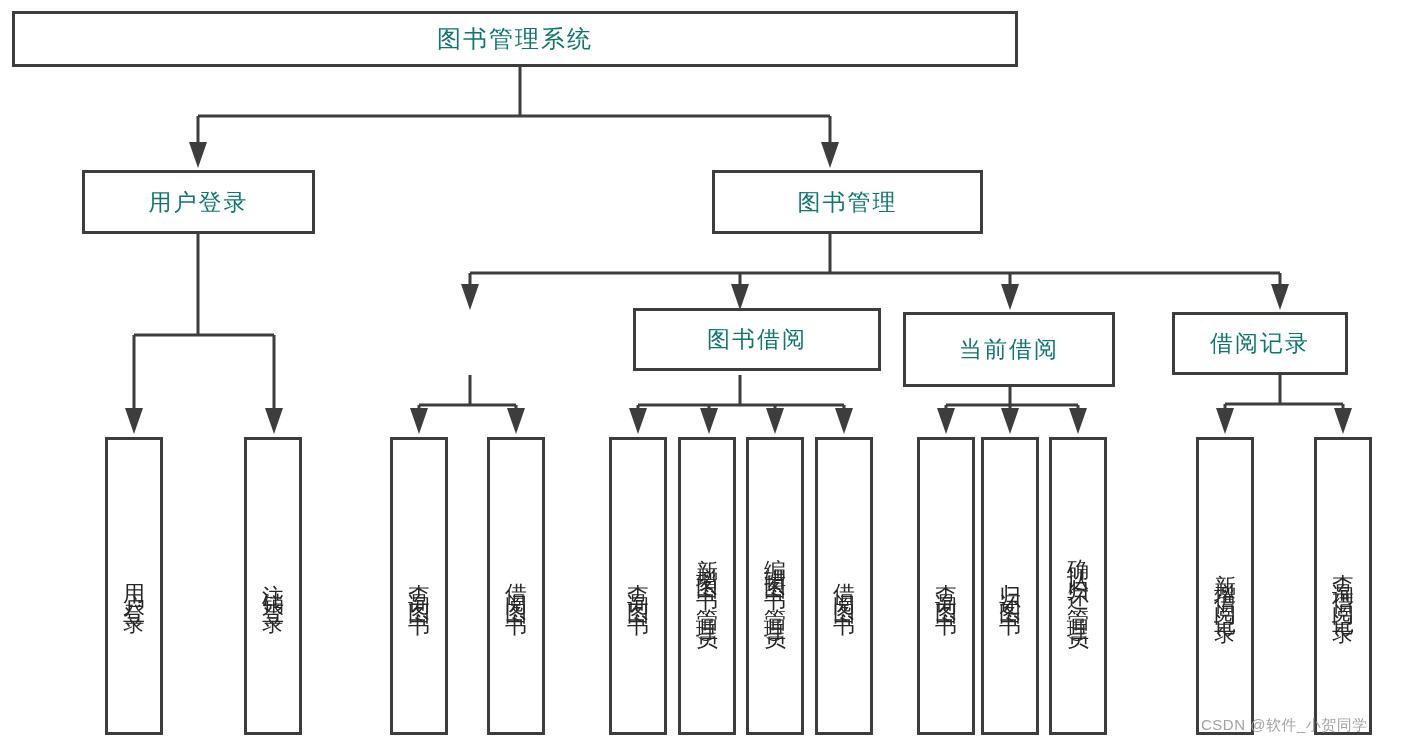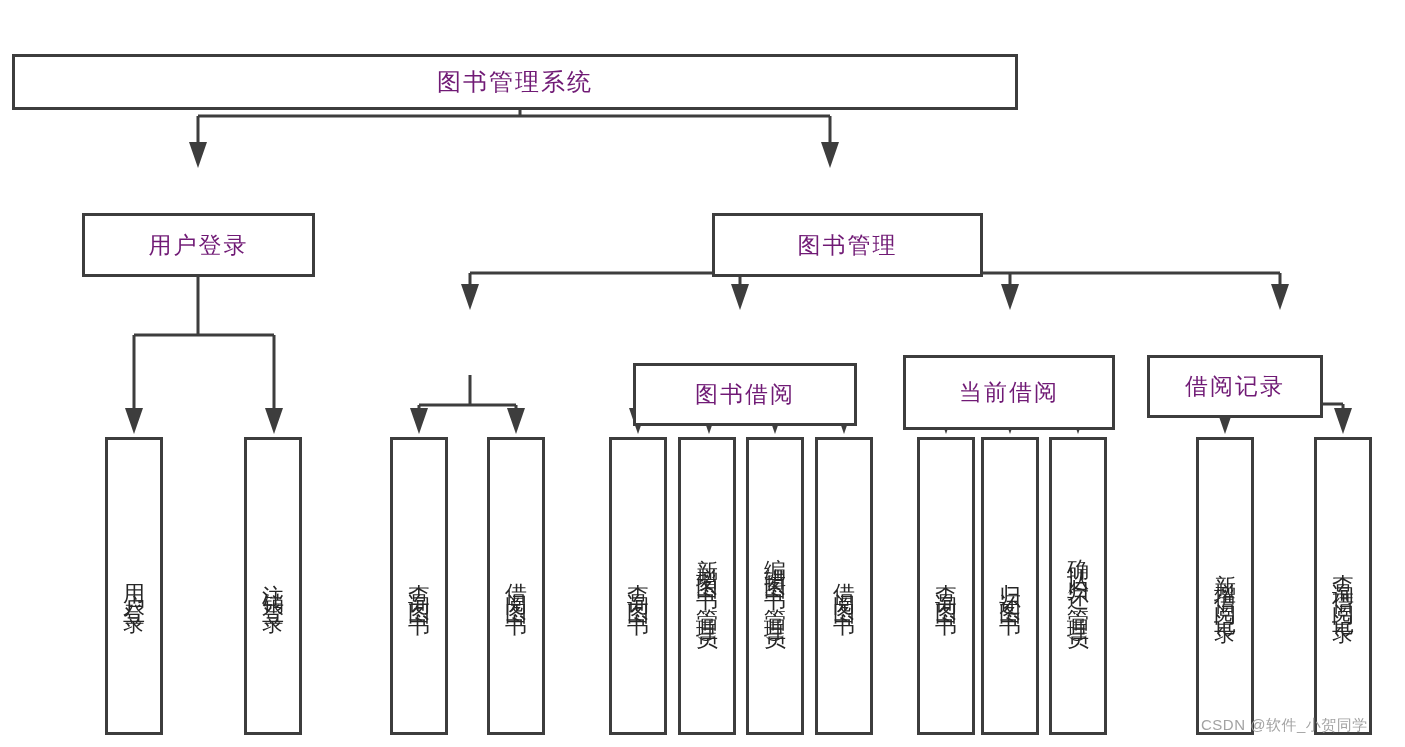--- a/index.html
+++ b/index.html
@@ -4,21 +4,21 @@
 <style>
   html,body{margin:0;padding:0;background:#ffffff;}
   .canvas{
     position:relative;width:1405px;height:747px;background:#ffffff;
     font-family:"Liberation Sans",sans-serif;overflow:hidden;
   }
   .wires{position:absolute;left:0;top:0;width:1405px;height:747px;}
   .hbox{
     position:absolute;box-sizing:border-box;background:#ffffff;
     border:3px solid #3d3d3d;display:flex;align-items:center;justify-content:center;
-    font-size:23px;color:#701a75;letter-spacing:2px;white-space:nowrap;margin-top:43px;
+    font-size:23px;color:#0f766e;letter-spacing:2px;white-space:nowrap;
   }
   .hbox.root{font-size:24px;}
   .vbox{
     position:absolute;box-sizing:border-box;background:#ffffff;
     top:437px;width:58px;height:298px;border:3px solid #3d3d3d;
     display:flex;align-items:center;justify-content:center;
     writing-mode:vertical-rl;text-orientation:mixed;
     font-size:22px;letter-spacing:10px;color:#262626;line-height:1;
   }
   .watermark{
@@ -76,27 +76,27 @@
     <span>图书管理系统</span>
   </div>
 
   <div class="hbox" style="left:82px;top:170px;width:233px;height:64px">
     <span>用户登录</span>
   </div>
   <div class="hbox" style="left:712px;top:170px;width:271px;height:64px">
     <span>图书管理</span>
   </div>
 
-  <div class="hbox" style="left:633px;top:320px;width:224px;height:63px">
+  <div class="hbox" style="left:633px;top:308px;width:248px;height:63px">
     <span>图书借阅</span>
   </div>
   <div class="hbox" style="left:903px;top:312px;width:212px;height:75px">
     <span>当前借阅</span>
   </div>
-  <div class="hbox" style="left:1147px;top:312px;width:176px;height:63px">
+  <div class="hbox" style="left:1172px;top:312px;width:176px;height:63px">
     <span>借阅记录</span>
   </div>
 
   <div class="vbox" style="left:105px">用户登录</div>
   <div class="vbox" style="left:244px">注销登录</div>
 
   <div class="vbox" style="left:390px">查询图书</div>
   <div class="vbox" style="left:487px">借阅图书</div>
 
   <div class="vbox" style="left:609px">查询图书</div>

